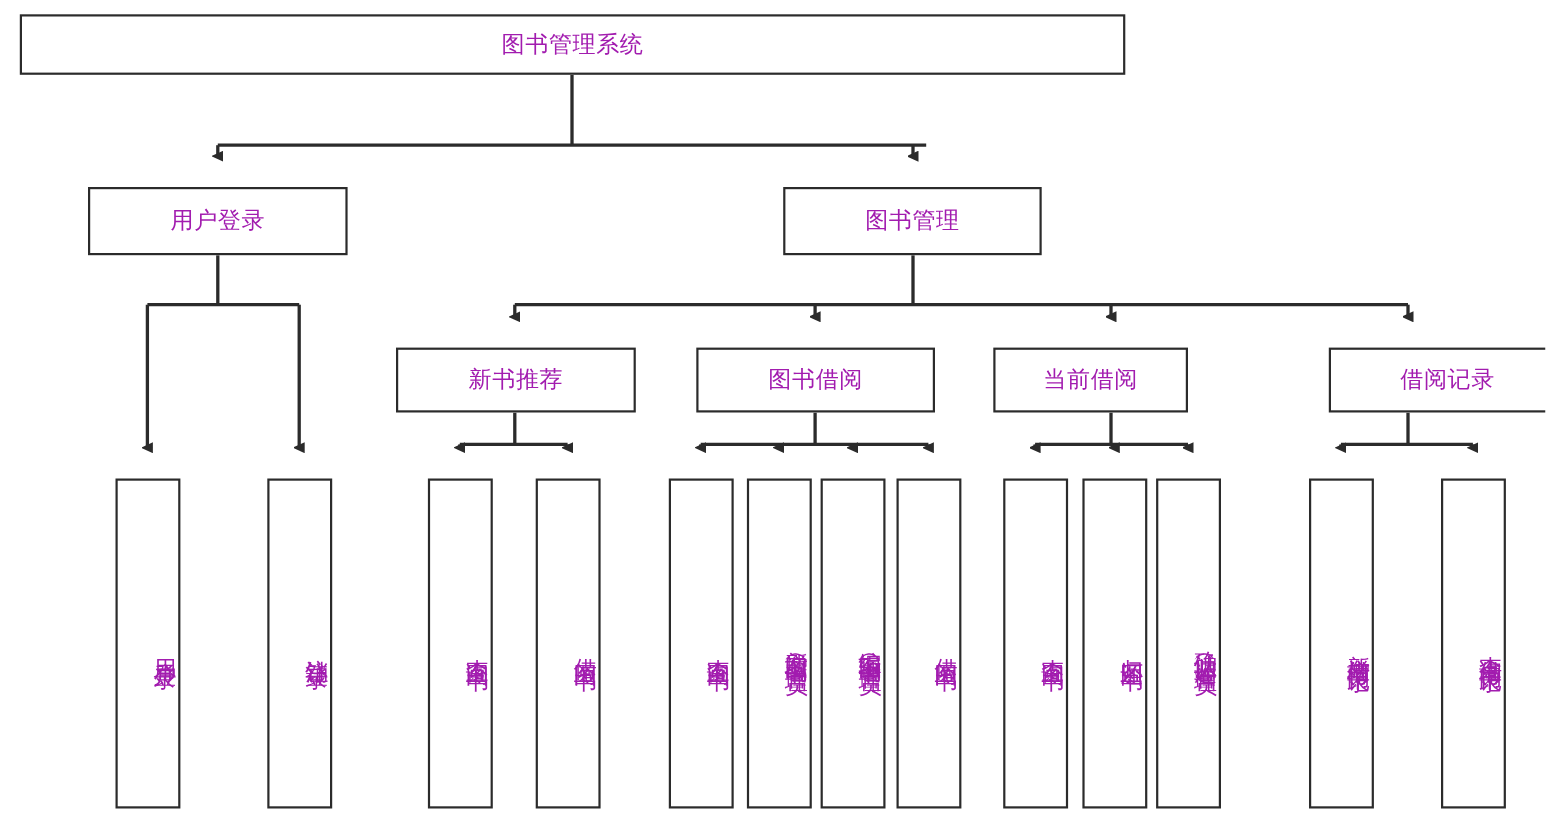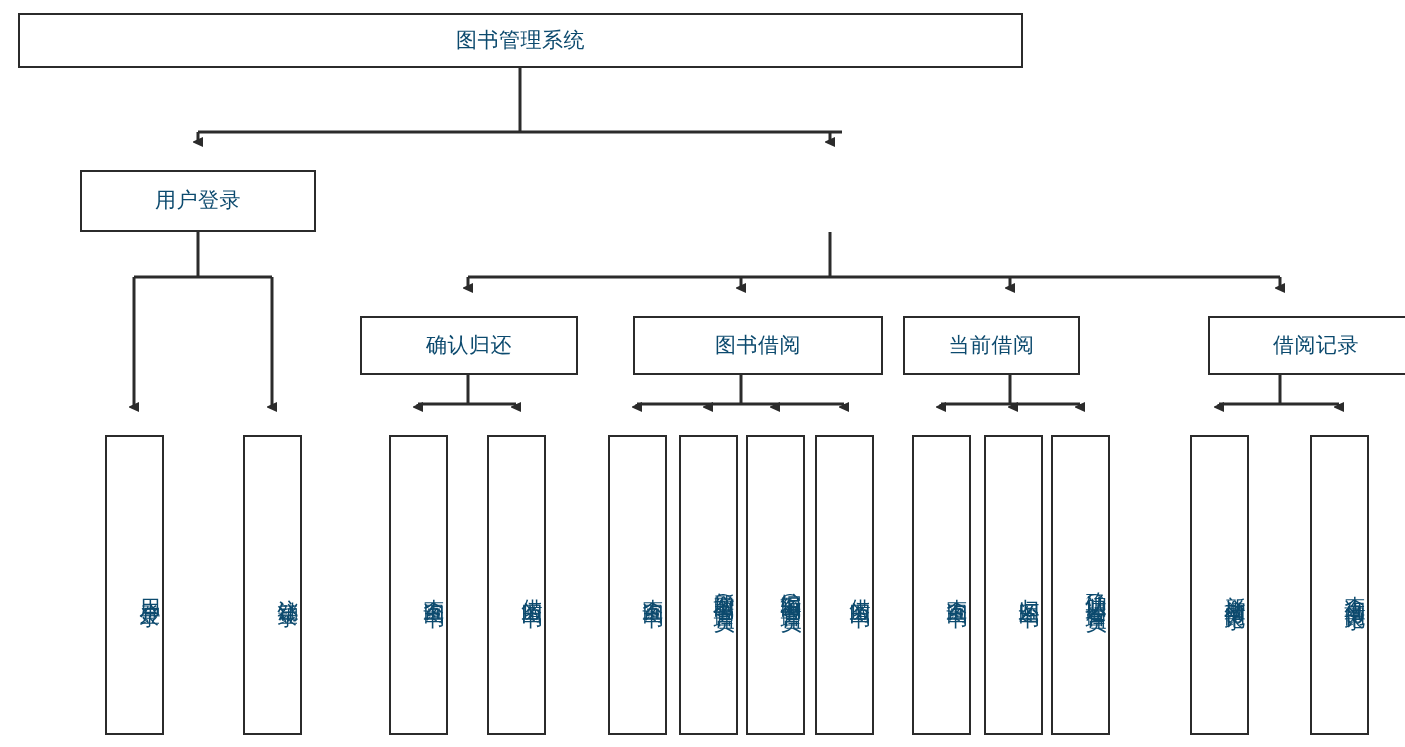--- a/index.html
+++ b/index.html
@@ -27,21 +27,21 @@
     pointer-events: none;
   }
   .node {
     position: absolute;
     box-sizing: border-box;
     border: 2px solid #2b2b2b;
     background: #ffffff;
     display: flex;
     align-items: center;
     justify-content: center;
-    color: #0c4a6e;
+    color: #a21caf;
   }
   .node.horiz {
     font-size: 21px;
     letter-spacing: 0.5px;
     line-height: 1.2;
   }
   .node.root {
     font-size: 21px;
   }
   .node.vert {
@@ -124,25 +124,28 @@
     </g>
   </svg>
 
   <div class="node root horiz" style="left:18px; top:13px; width:1005px; height:55px;">
     <span class="label">图书管理系统</span>
   </div>
 
   <div class="node horiz" style="left:80px; top:170px; width:236px; height:62px;">
     <span class="label">用户登录</span>
   </div>
+  <div class="node horiz" style="left:712px; top:170px; width:235px; height:62px;">
+    <span class="label">图书管理</span>
+  </div>
 
   <div class="node horiz" style="left:360px; top:316px; width:218px; height:59px;">
-    <span class="label">确认归还</span>
+    <span class="label">新书推荐</span>
   </div>
-  <div class="node horiz" style="left:633px; top:316px; width:250px; height:59px;">
+  <div class="node horiz" style="left:633px; top:316px; width:217px; height:59px;">
     <span class="label">图书借阅</span>
   </div>
   <div class="node horiz" style="left:903px; top:316px; width:177px; height:59px;">
     <span class="label">当前借阅</span>
   </div>
   <div class="node horiz" style="left:1172px; top:316px; width:216px; height:59px;margin-left:36px;">
     <span class="label">借阅记录</span>
   </div>
 
   <div class="node vert" style="left:105px; top:435px; width:59px; height:300px;">

